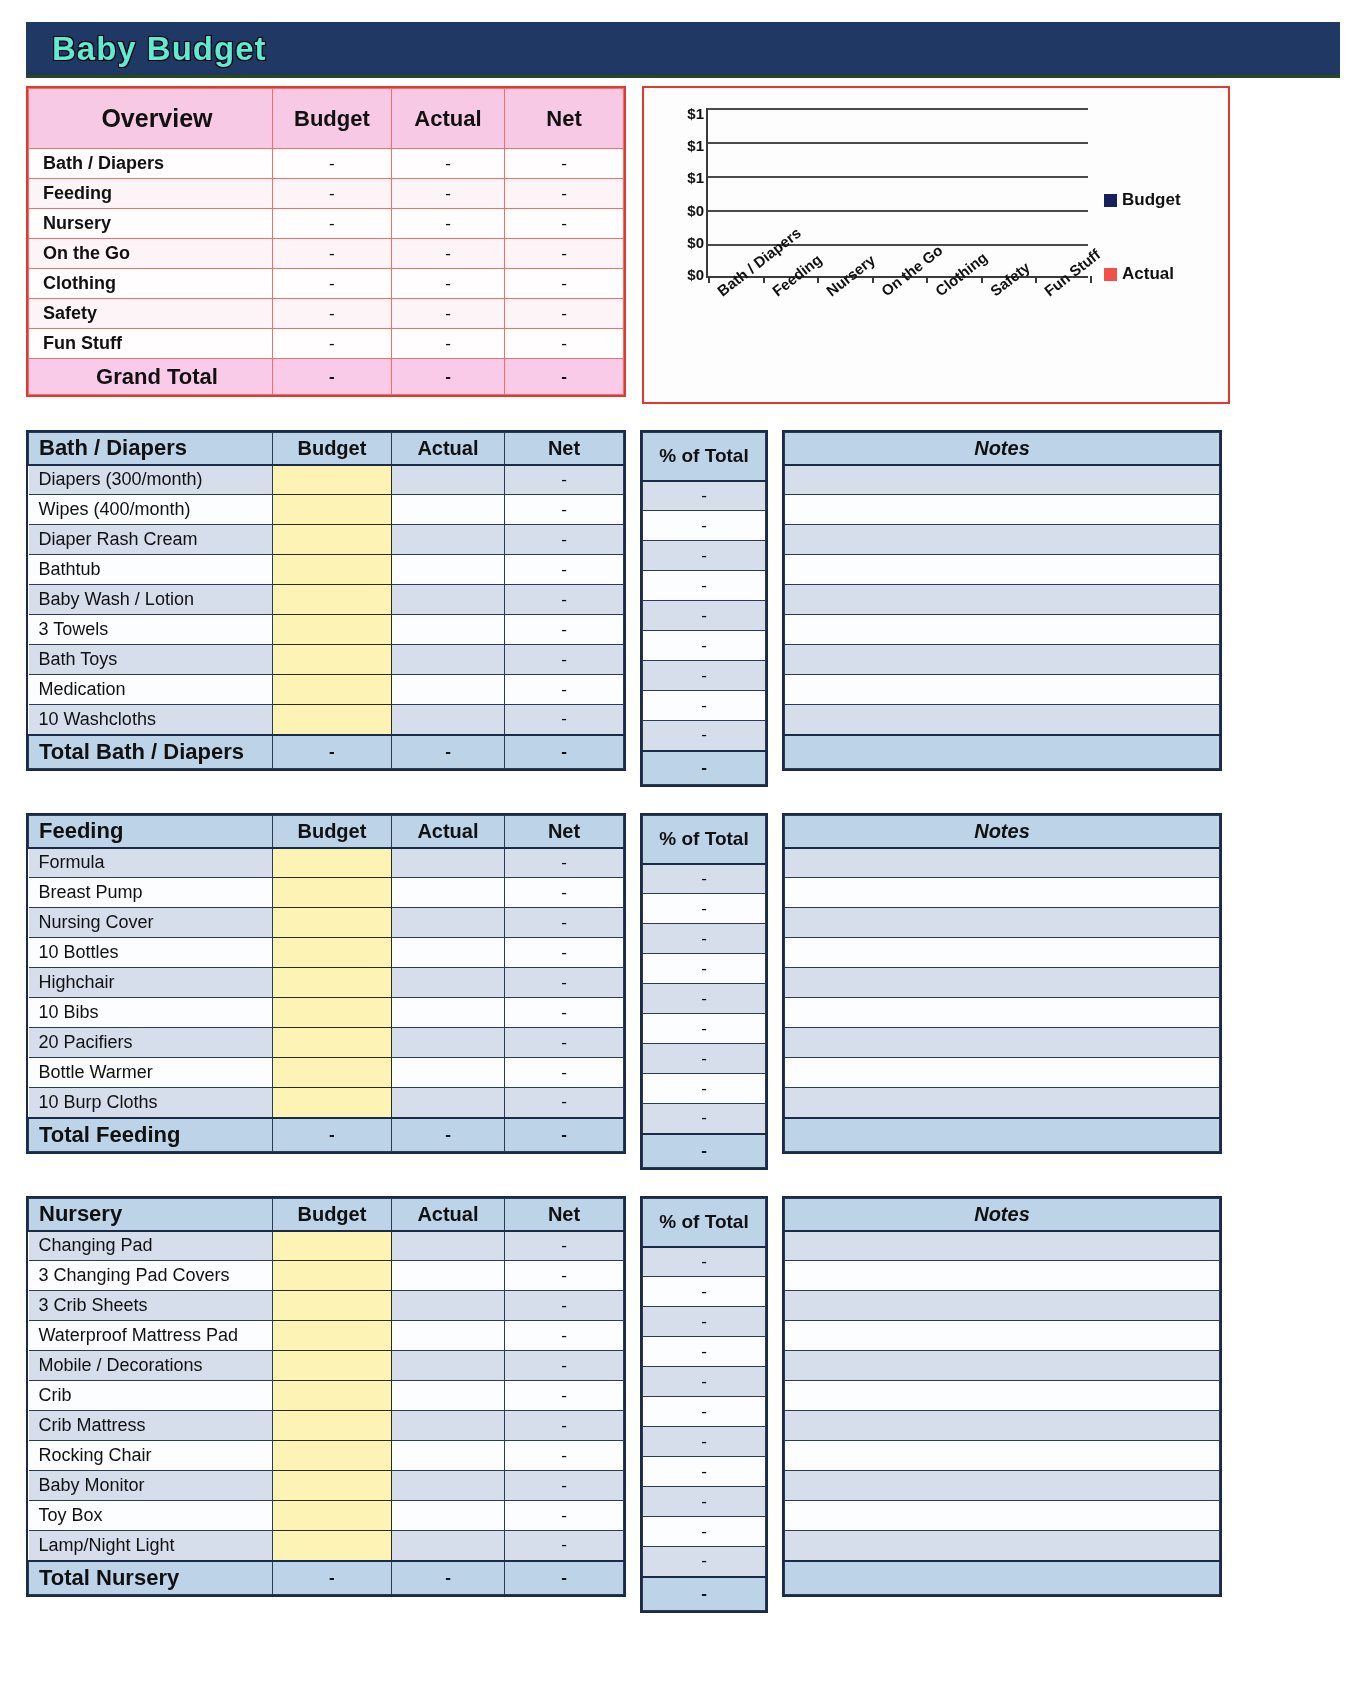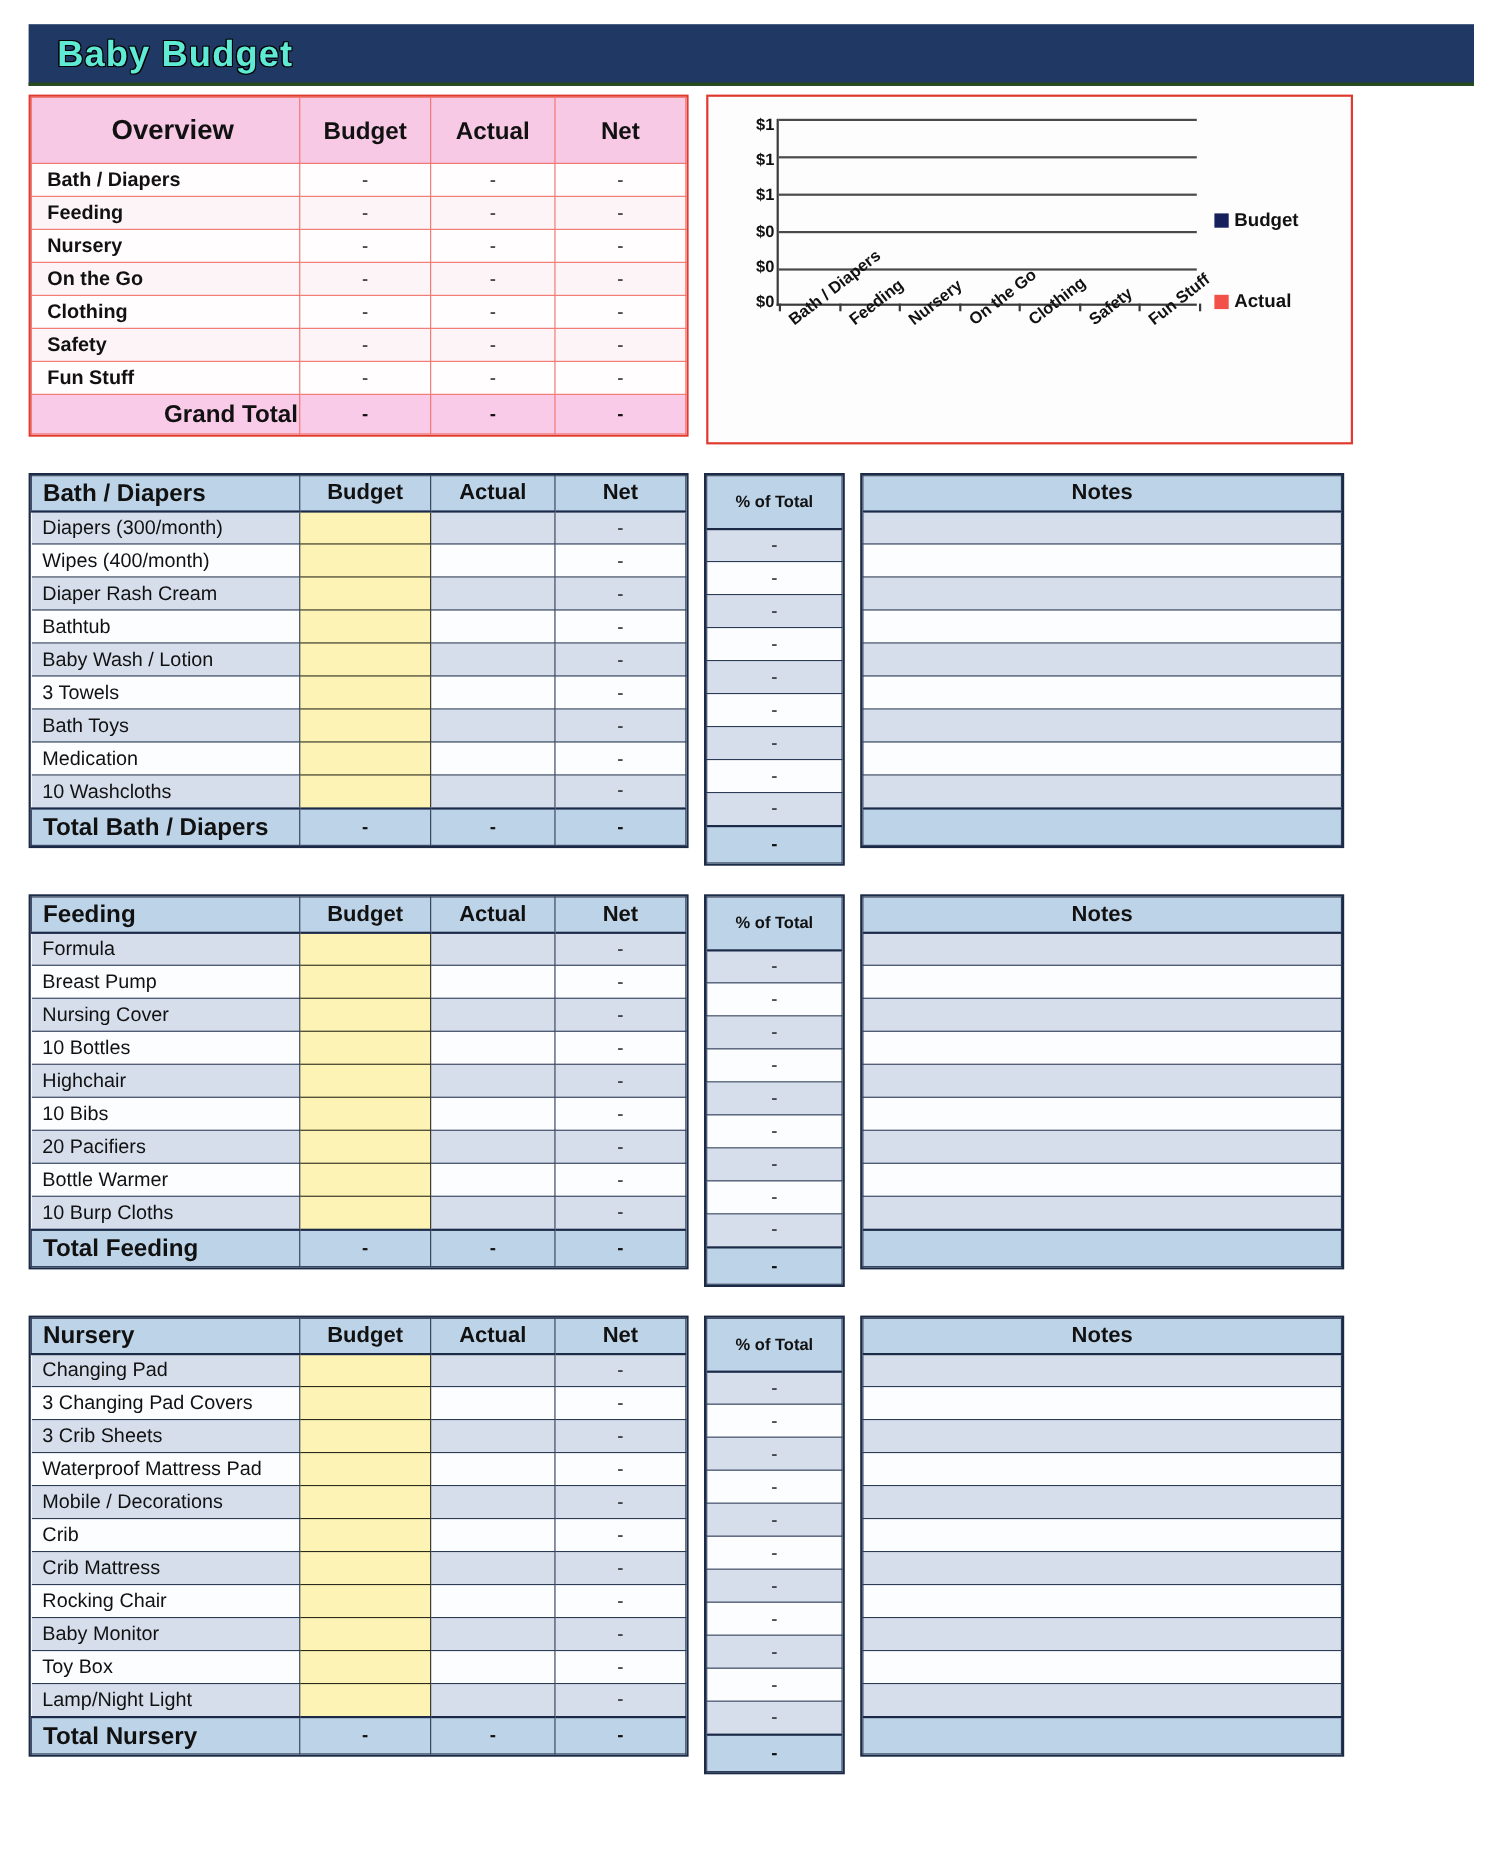--- a/index.html
+++ b/index.html
@@ -63,21 +63,21 @@
   }
   table.overview tbody tr:nth-child(even) td { background: #FDF4F8; }
   table.overview tbody tr:nth-child(even) td.lbl { background: #FDF4F8; }
   table.overview tbody td.num { text-align: center; background: #FFFDFE; }
   table.overview tbody tr:nth-child(even) td.num { background: #FDF4F8; }
   table.overview tfoot td {
     background: #F9CBE8;
     font-weight: bold;
     height: 36px;
   }
-  table.overview tfoot td.lbl { text-align: right; padding-left: 14px; font-size: 22px; }
+  table.overview tfoot td.lbl { text-align: center; padding-left: 14px; font-size: 22px; }
   table.overview tfoot td.num { text-align: center; font-size: 17px; }
 
   
   .chart-panel {
     width: 588px;
     height: 318px;
     border: 2px solid #E03A2F;
     background: #FDFDFD;
     position: relative;
   }
@@ -159,26 +159,26 @@
   table.sec tbody td.num { text-align: center; }
   table.sec tfoot td {
     background: #BDD3E8; font-weight: bold;
     height: 34px; border-top: 2px solid #1B2A47;
   }
   table.sec tfoot td.lbl { text-align: left; padding-left: 10px; font-size: 22px; margin-top: 30px; }
   table.sec tfoot td.num { text-align: center; font-size: 17px; }
 
   table.pct { width: 100%; border-collapse: collapse; table-layout: fixed; }
   table.pct th, table.pct td { border: 1px solid #2B3A55; height: 30px; font-size: 17px; text-align: center; color:#111; }
-  table.pct thead th { background: #BDD3E8; font-size: 15px; font-weight: bold; height: 48px; border-bottom: 2px solid #1B2A47; }
+  table.pct thead th { background: #BDD3E8; font-size: 19px; font-weight: bold; height: 48px; border-bottom: 2px solid #1B2A47; }
   table.pct tbody tr:nth-child(odd) td { background: #D6DEEC; }
   table.pct tbody tr:nth-child(even) td { background: #FCFDFF; }
   table.pct tfoot td { background: #BDD3E8; font-weight: bold; height: 34px; border-top: 2px solid #1B2A47; }
 
-  table.notes { width: 100%; border-collapse: collapse; table-layout: fixed; }
+  table.notes { width: 100%; border-collapse: collapse; table-layout: fixed; font-style: italic; }
   table.notes th, table.notes td { border: 1px solid #2B3A55; height: 30px; font-size: 17px; color:#111; }
   table.notes thead th { background: #BDD3E8; font-size: 20px; font-weight: bold; height: 32px; text-align: center; border-bottom: 2px solid #1B2A47; }
   table.notes tbody tr:nth-child(odd) td { background: #D6DEEC; }
   table.notes tbody tr:nth-child(even) td { background: #FCFDFF; }
   table.notes tfoot td { background: #BDD3E8; height: 34px; border-top: 2px solid #1B2A47; }
 </style>
 </head>
 <body>
 
 <div id="page">

